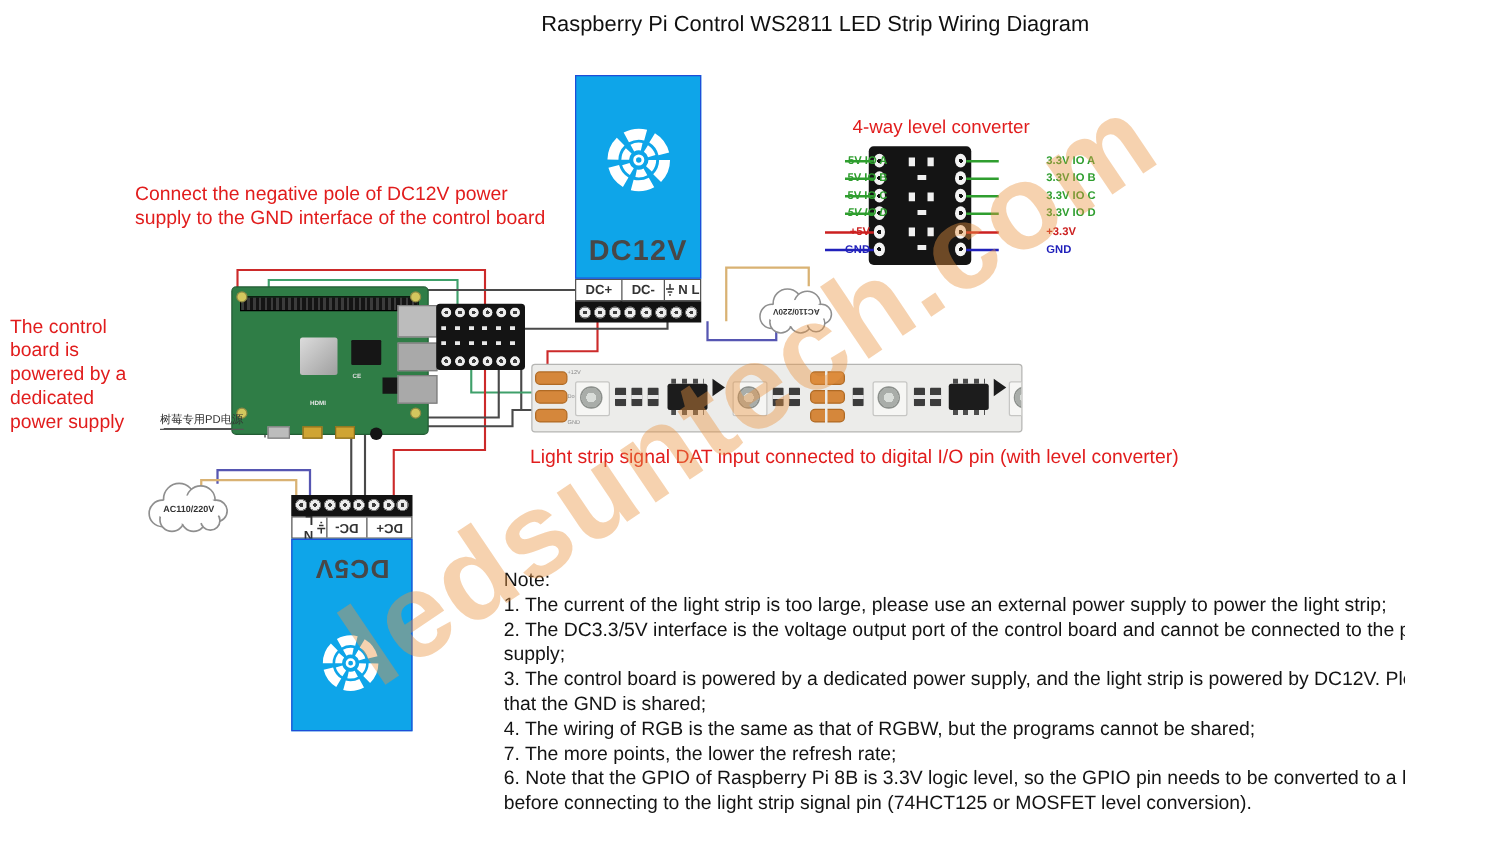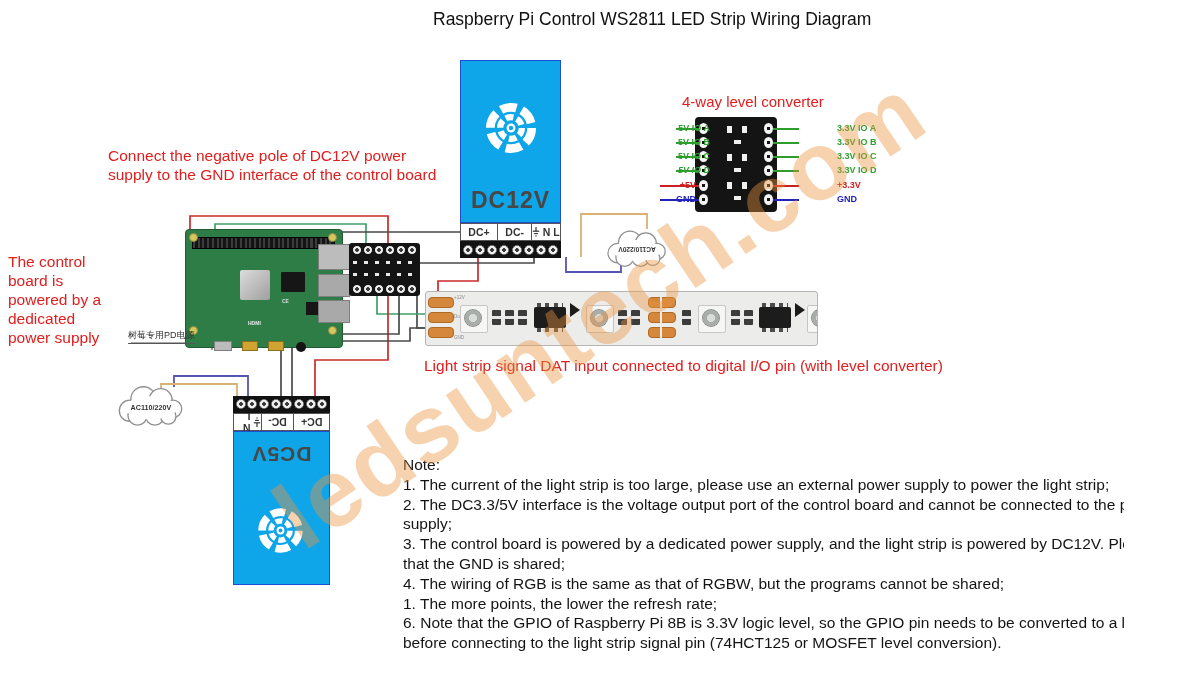--- a/index.html
+++ b/index.html
@@ -347,19 +347,19 @@
   <div class="abs red-note" style="left:8px;top:252px;width:112px;">The control board is powered by a dedicated power supply</div>
   <div class="abs cn-label nowrap" style="left:128px;top:329px;">树莓专用PD电源</div>
   <div class="abs red-note nowrap" style="left:424px;top:356px;">Light strip signal DAT input connected to digital I/O pin (with level converter)</div>
 
   <div class="abs black-notes" style="left:403px;top:455px;">
     <div>Note:</div>
     <div>1. The current of the light strip is too large, please use an external power supply to power the light strip;</div>
     <div>2. The DC3.3/5V interface is the voltage output port of the control board and cannot be connected to the power supply;</div>
     <div>3. The control board is powered by a dedicated power supply, and the light strip is powered by DC12V. Please note that the GND is shared;</div>
     <div>4. The wiring of RGB is the same as that of RGBW, but the programs cannot be shared;</div>
-    <div>1. The more points, the lower the refresh rate;</div>
+    <div>7. The more points, the lower the refresh rate;</div>
     <div>6. Note that the GPIO of Raspberry Pi 8B is 3.3V logic level, so the GPIO pin needs to be converted to a level before connecting to the light strip signal pin (74HCT125 or MOSFET level conversion).</div>
   </div>
 
   <div class="abs watermark">ledsuntech.com</div>
 
 </div>
 
 </body></html>

